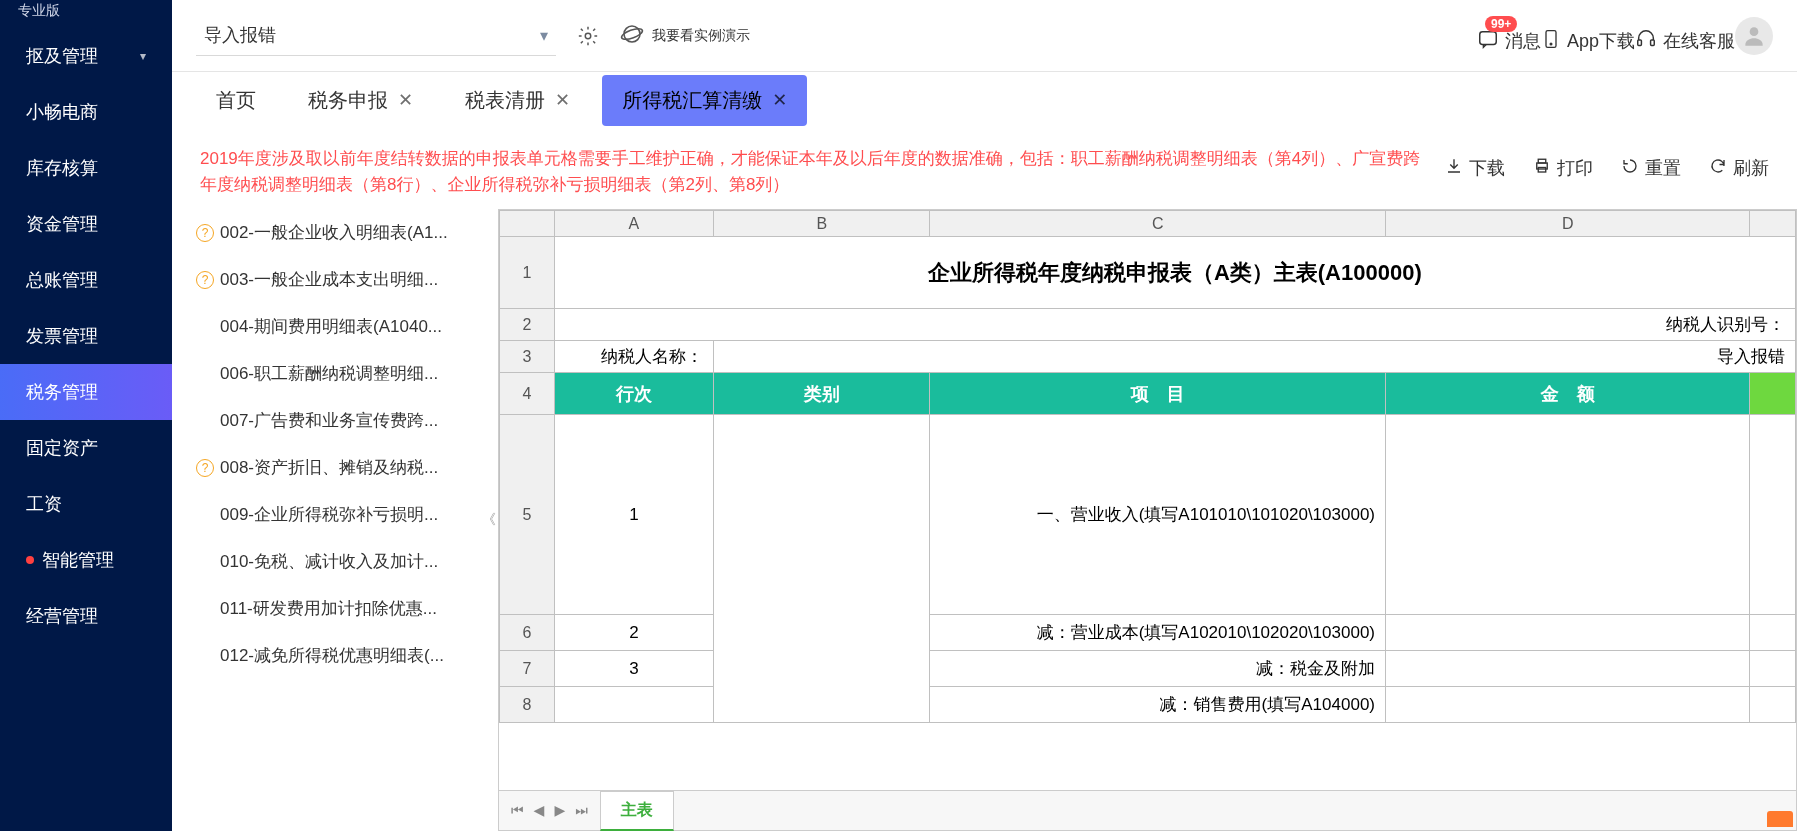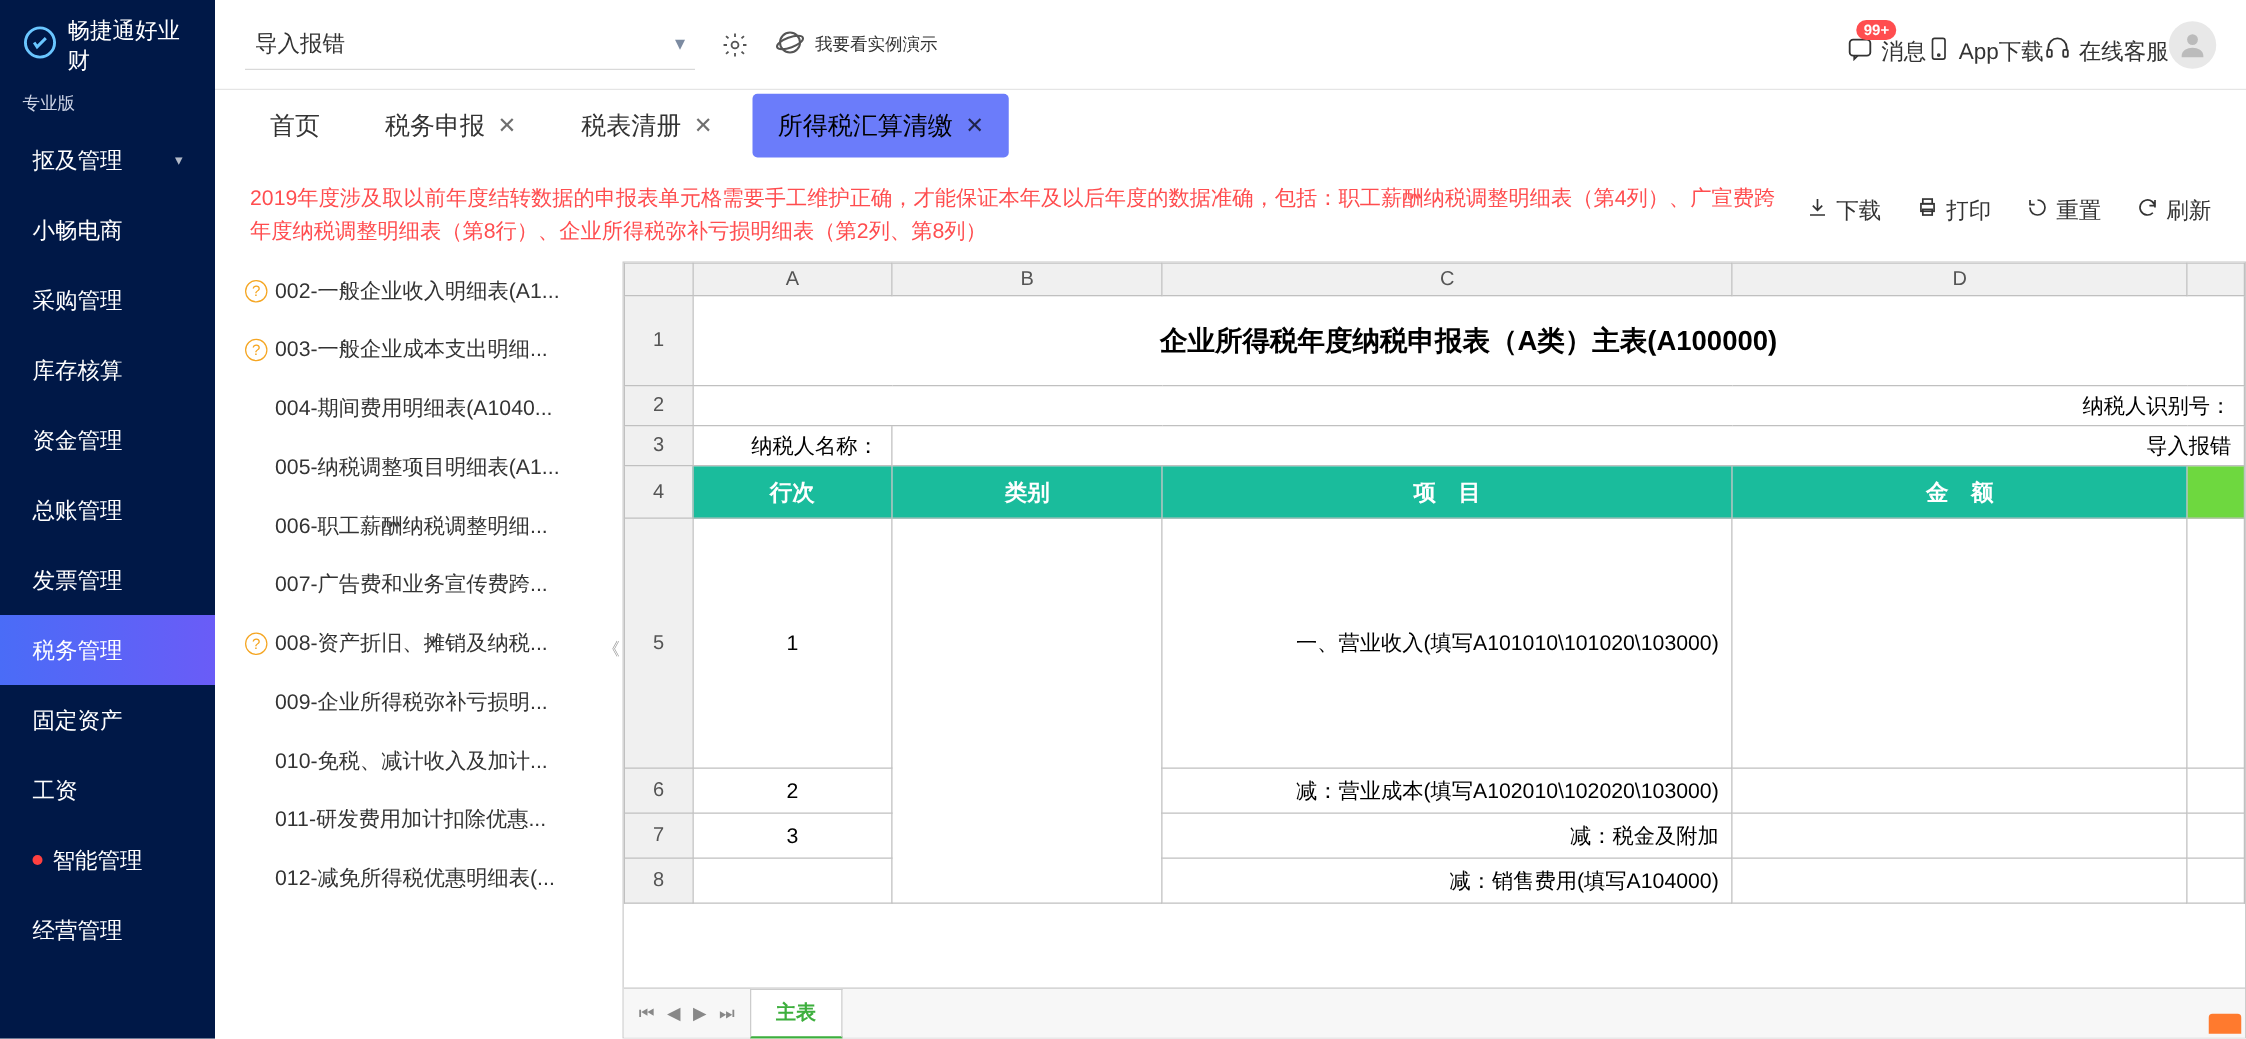--- a/index.html
+++ b/index.html
@@ -75,40 +75,28 @@
 .sheet-nav { padding: 0 12px; display: flex; gap: 10px; color: #888; font-size: 14px; }
 .sheet-tab { padding: 8px 20px; background: #fff; border: 1px solid #ccc; border-bottom: 2px solid #3daf3d; color: #3daf3d; font-size: 16px; font-weight: bold; cursor: pointer; }
 
 
 .corner-mark { position: absolute; right: 4px; bottom: 4px; width: 26px; height: 16px; background: #ff7a2e; border-radius: 3px 3px 0 0; }
 </style>
 </head>
 <body>
 
 <nav class="sidebar">
-  <div class="sidebar-header">
-    <span class="logo-icon">
-      <svg viewBox="0 0 24 24" fill="none">
-          <circle cx="12" cy="12" r="10" stroke="#6ac6ff" stroke-width="2"></circle>
-          <path d="M8 12l2 3 6-6" stroke="#6ac6ff" stroke-width="2" fill="none"></path>
-        </svg>
-    </span>
-    <span class="logo-text">畅捷通好业财</span>
-  </div>
   <div class="edition-badge">专业版</div>
   <div class="sidebar-menu" id="sidebar-menu">
       <div class="menu-item truncated">
         <span>抠及管理</span>
         <span class="caret">▾</span>
       </div>
       <div class="menu-item">
         <span>小畅电商</span>
-      </div>
-      <div class="menu-item">
-        <span>采购管理</span>
       </div>
       <div class="menu-item">
         <span>库存核算</span>
       </div>
       <div class="menu-item">
         <span>资金管理</span>
       </div>
       <div class="menu-item">
         <span>总账管理</span>
       </div>
@@ -261,24 +249,20 @@
           <span class="help">?</span>
           <span style="overflow: hidden; text-overflow: ellipsis;">002-一般企业收入明细表(A1...</span>
         </div>
         <div class="form-item">
           <span class="help">?</span>
           <span style="overflow: hidden; text-overflow: ellipsis;">003-一般企业成本支出明细...</span>
         </div>
         <div class="form-item">
           <span style="width: 18px; flex-shrink: 0;"></span>
           <span style="overflow: hidden; text-overflow: ellipsis;">004-期间费用明细表(A1040...</span>
-        </div>
-        <div class="form-item">
-          <span style="width: 18px; flex-shrink: 0;"></span>
-          <span style="overflow: hidden; text-overflow: ellipsis;">005-纳税调整项目明细表(A1...</span>
         </div>
         <div class="form-item">
           <span style="width: 18px; flex-shrink: 0;"></span>
           <span style="overflow: hidden; text-overflow: ellipsis;">006-职工薪酬纳税调整明细...</span>
         </div>
         <div class="form-item">
           <span style="width: 18px; flex-shrink: 0;"></span>
           <span style="overflow: hidden; text-overflow: ellipsis;">007-广告费和业务宣传费跨...</span>
         </div>
         <div class="form-item">

